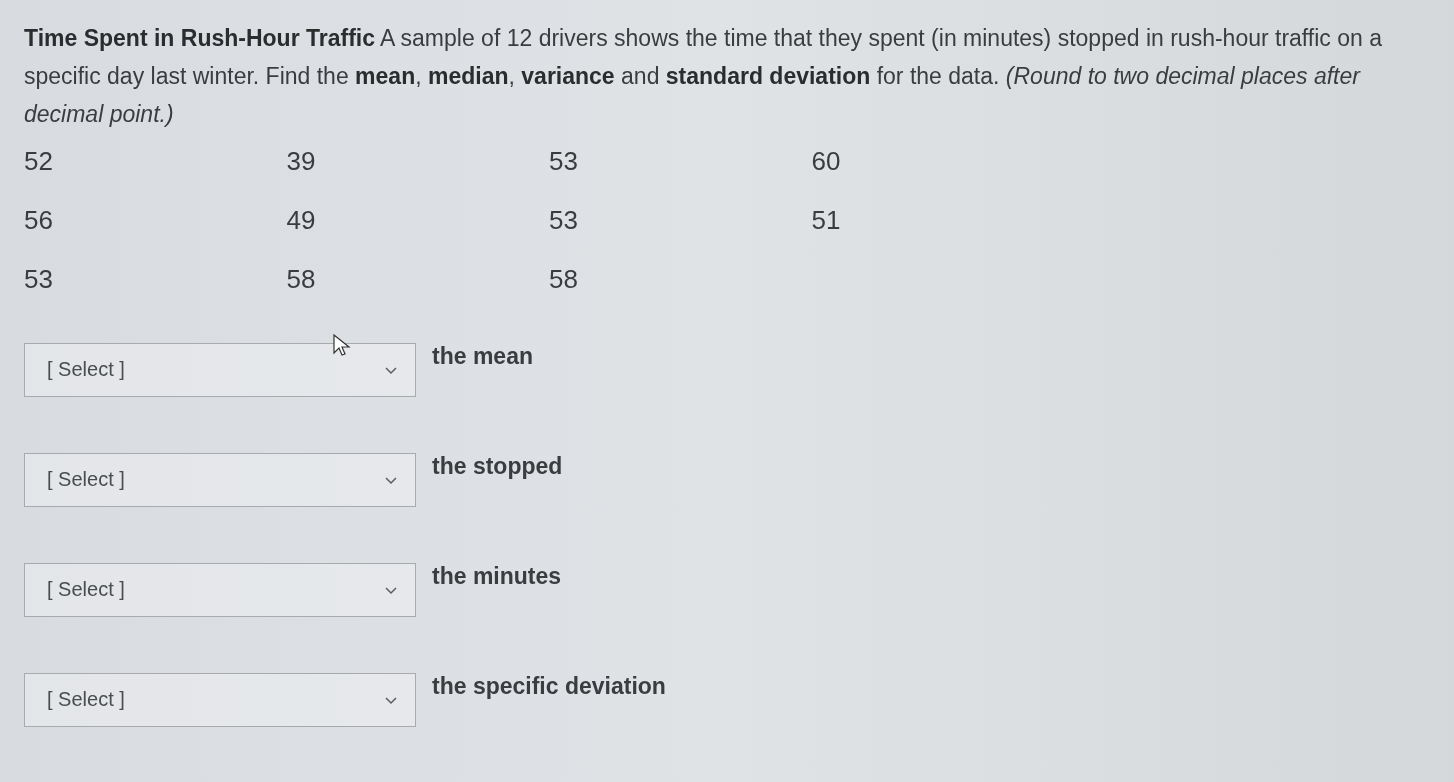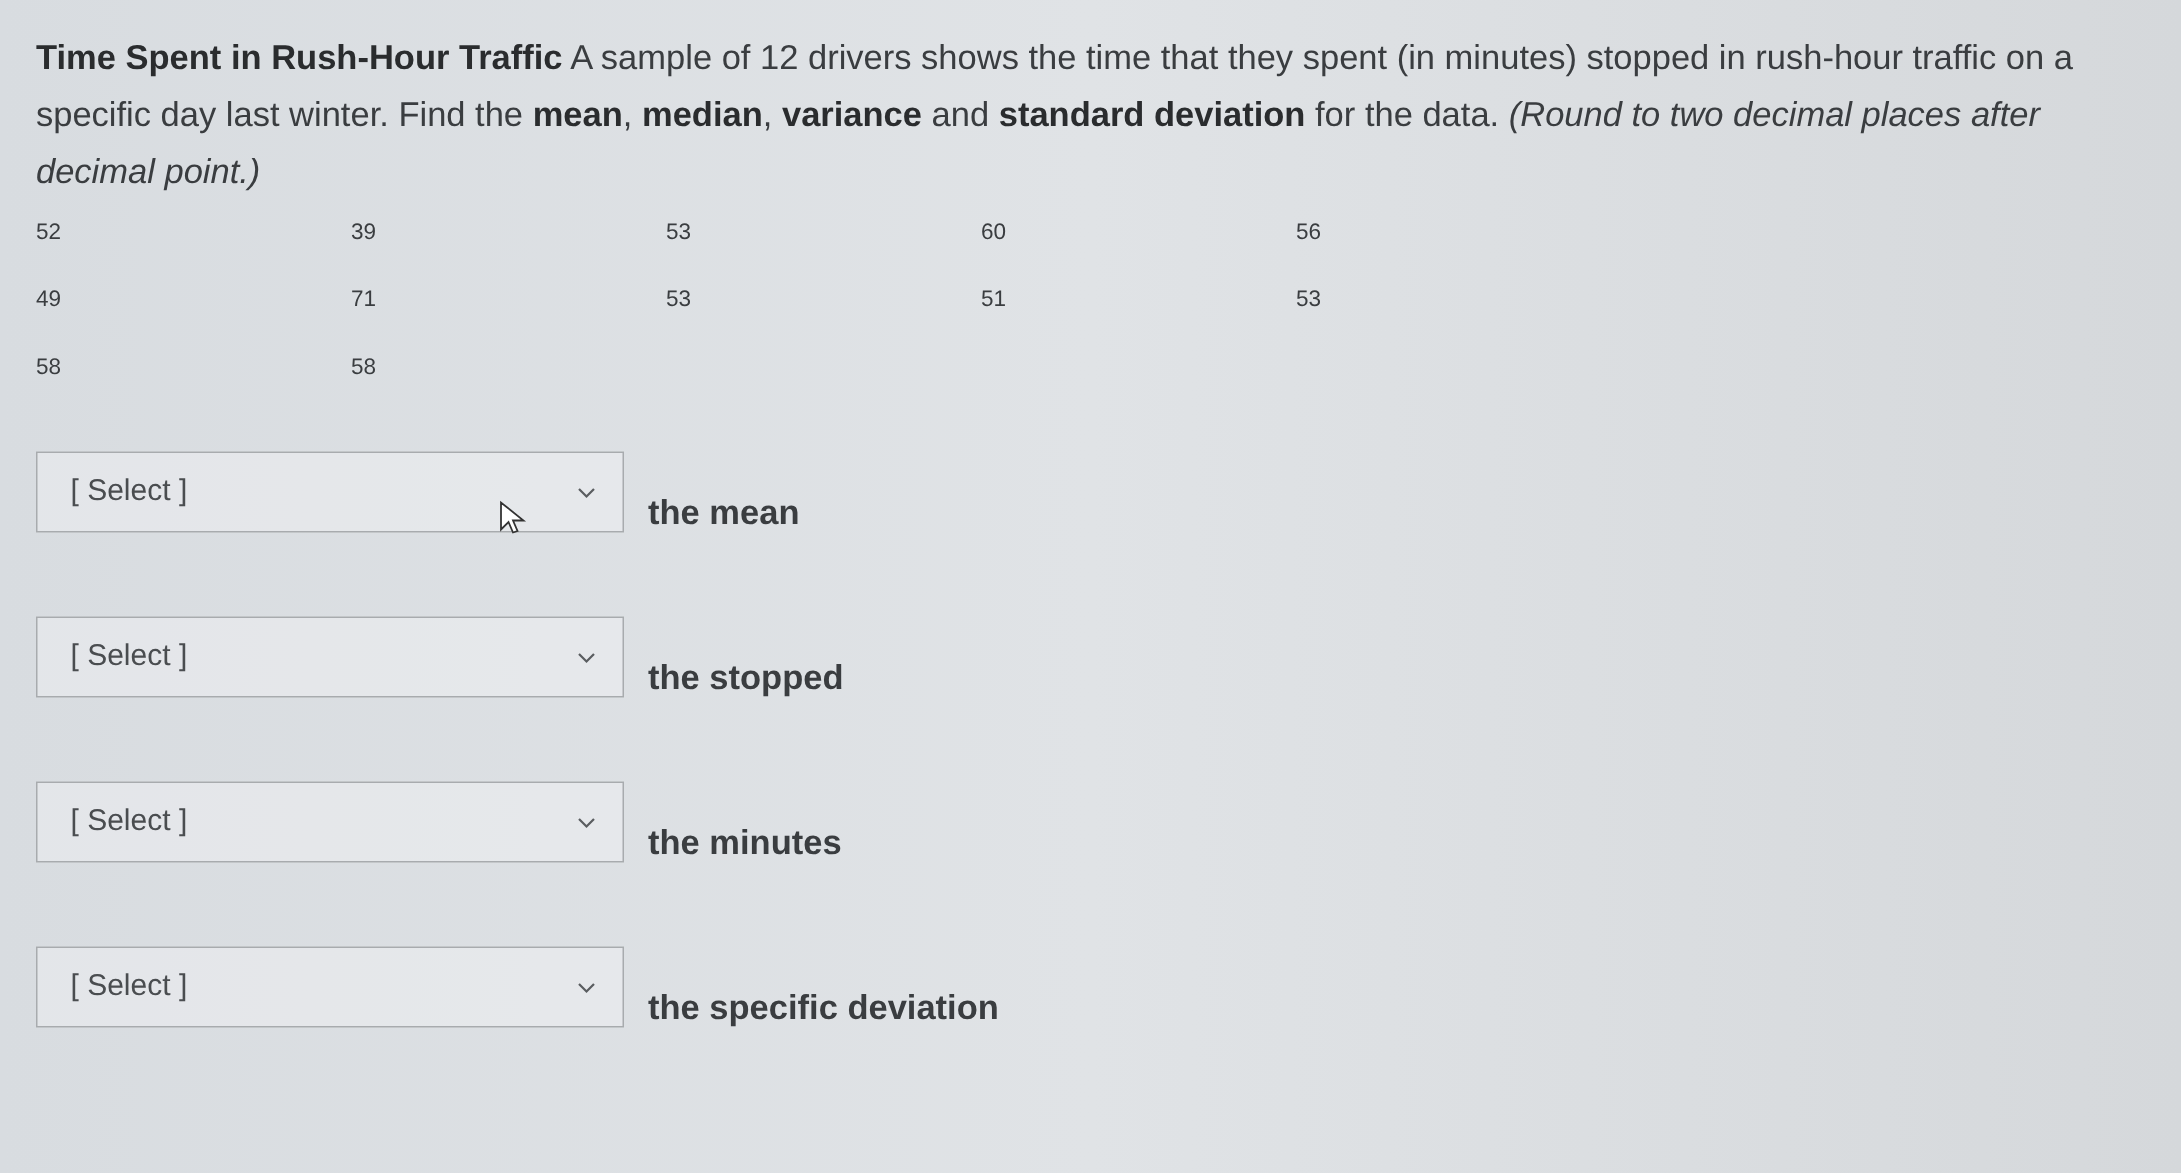--- a/index.html
+++ b/index.html
@@ -23,33 +23,33 @@
     }
     .bold {
       font-weight: 700;
       color: #2a2c2e;
     }
     .italic {
       font-style: italic;
     }
     .data-grid {
       display: grid;
-      grid-template-columns: repeat(5, 1fr);
+      grid-template-columns: repeat(4, 1fr);
       max-width: 1050px;
       row-gap: 28px;
-      font-size: 15px;
+      font-size: 26px;
       color: #3a3d40;
       margin-bottom: 48px;
     }
     .data-cell {
       text-align: left;
     }
     .answer-row {
       display: flex;
-      align-items: flex-end;
+      align-items: flex-start;
       margin-bottom: 56px;
     }
     .select-box {
       width: 392px;
       height: 54px;
       border: 1px solid #a8abae;
       background: rgba(245,246,247,0.4);
       display: flex;
       align-items: center;
       justify-content: space-between;
@@ -89,21 +89,20 @@
   <span class="bold">Time Spent in Rush-Hour Traffic</span><span> A sample of 12 drivers shows the time that they spent (in minutes) stopped in rush-hour traffic on a specific day last winter. Find the </span><span class="bold">mean</span><span>, </span><span class="bold">median</span><span>, </span><span class="bold">variance</span><span> and </span><span class="bold">standard deviation</span><span> for the data. </span><span class="italic">(Round to two decimal places after decimal point.)</span>
 </div>
 
 <div class="data-grid">
   <div class="data-cell">52</div>
   <div class="data-cell">39</div>
   <div class="data-cell">53</div>
   <div class="data-cell">60</div>
   <div class="data-cell">56</div>
   <div class="data-cell">49</div>
-  <div class="data-cell">71</div>
   <div class="data-cell">53</div>
   <div class="data-cell">51</div>
   <div class="data-cell">53</div>
   <div class="data-cell">58</div>
   <div class="data-cell">58</div>
 </div>
 
 <div class="answer-row">
   <div class="select-box">
     <span class="placeholder">[ Select ]</span>

